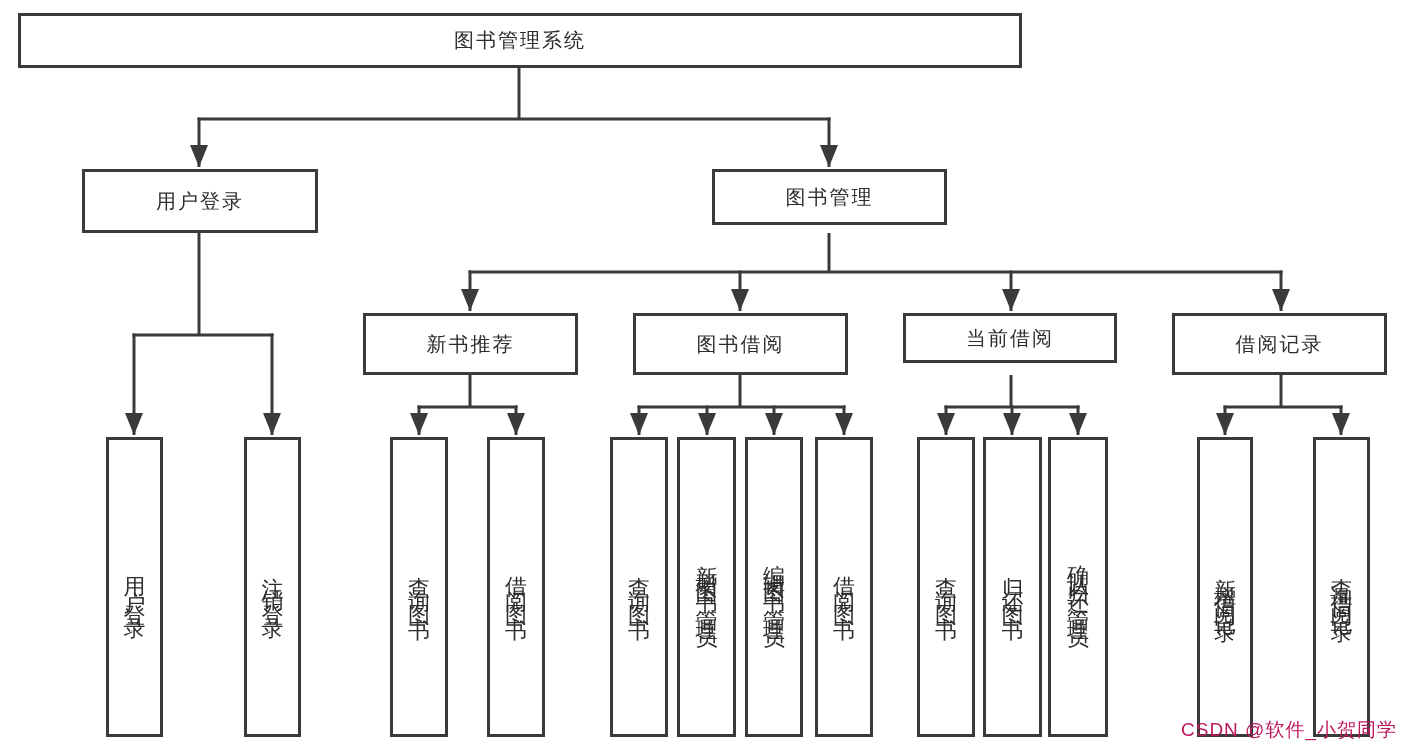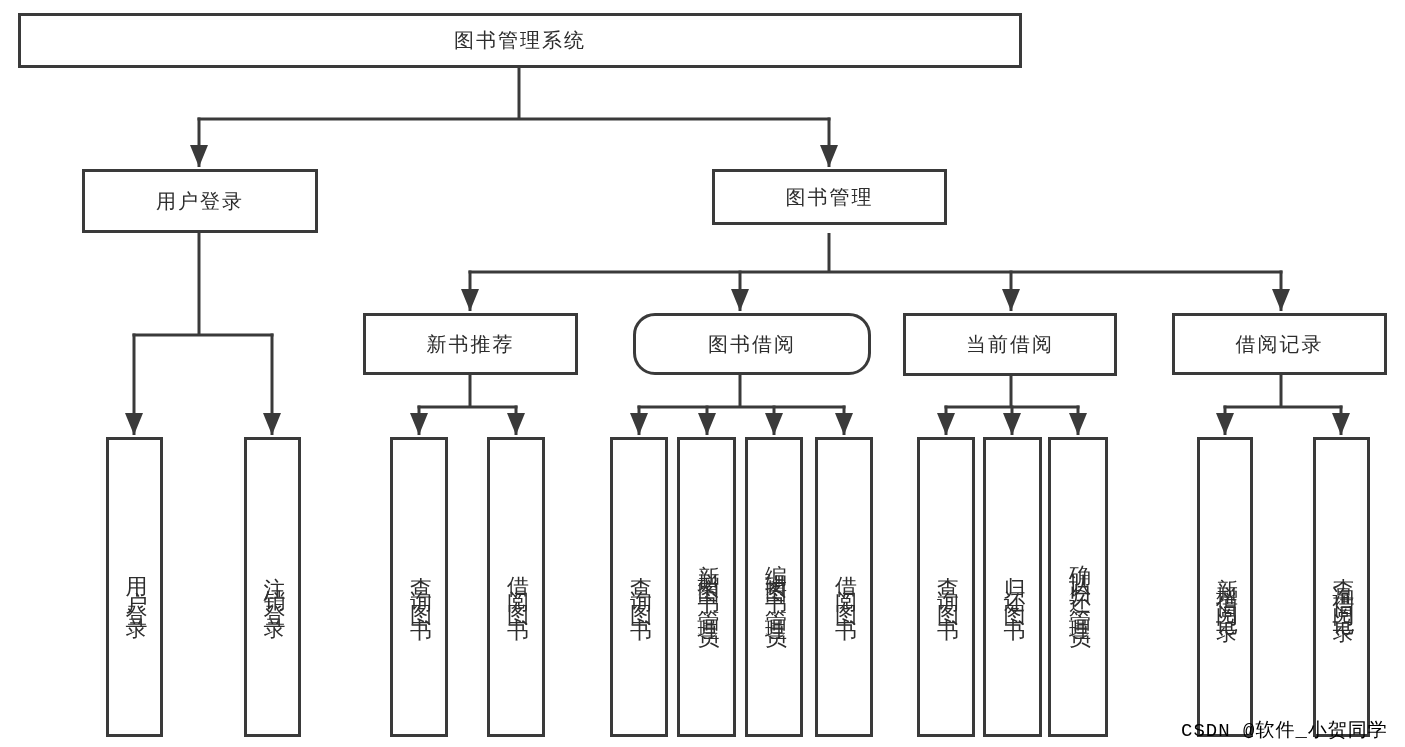--- a/index.html
+++ b/index.html
@@ -1,21 +1,21 @@
 <!DOCTYPE html>
 <html><head>
 <meta charset="utf-8">
 <style>
   html, body { margin: 0; padding: 0; background: #ffffff; }
   #stage {
     position: relative;
     width: 1405px;
     height: 747px;
     background: #ffffff;
-    font-family: Liberation Mono, monospace;
+    font-family: Liberation Sans, sans-serif;
     color: #2d2d2d;
     overflow: hidden;
   }
   #connectors {
     position: absolute;
     left: 0; top: 0;
     width: 1405px; height: 747px;
   }
   .node {
     position: absolute;
@@ -42,21 +42,21 @@
     font-size: 22px;
     letter-spacing: 14px;
     white-space: nowrap;
   }
   .leaf .lbl.long { letter-spacing: 9px; }
   #watermark {
     position: absolute;
     left: 1181px;
     top: 717px;
     font-size: 19px;
-    color: #000000;
+    color: #be185d;
     letter-spacing: 1px;
     white-space: nowrap;
     z-index: 5;
   }
 </style>
 </head>
 <body>
 
 <div id="stage">
 
@@ -117,24 +117,24 @@
   <div class="node" style="left:82px; top:169px; width:236px; height:64px;">
     <span class="lbl">用户登录</span>
   </div>
   <div class="node" style="left:712px; top:169px; width:235px; height:56px;">
     <span class="lbl">图书管理</span>
   </div>
 
   <div class="node" style="left:363px; top:313px; width:215px; height:62px;text-align:right;">
     <span class="lbl">新书推荐</span>
   </div>
-  <div class="node" style="left:633px; top:313px; width:238px; height:62px;border-radius:22px;">
+  <div class="node" style="left:633px; top:313px; width:215px; height:62px;">
     <span class="lbl">图书借阅</span>
   </div>
-  <div class="node" style="left:903px; top:313px; width:214px; height:63px;">
+  <div class="node" style="left:903px; top:313px; width:214px; height:50px;">
     <span class="lbl">当前借阅</span>
   </div>
   <div class="node" style="left:1172px; top:313px; width:215px; height:62px;">
     <span class="lbl">借阅记录</span>
   </div>
 
   <div class="node leaf" style="left:106px; width:57px;">
     <span class="lbl">用户登录</span>
   </div>
   <div class="node leaf" style="left:244px; width:57px;">

